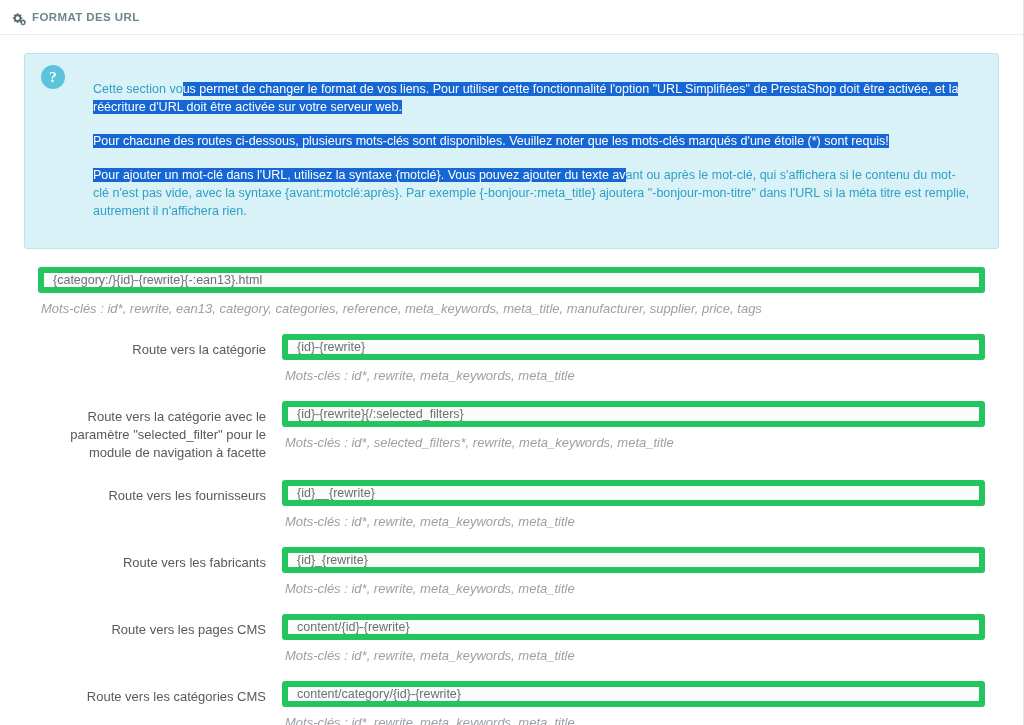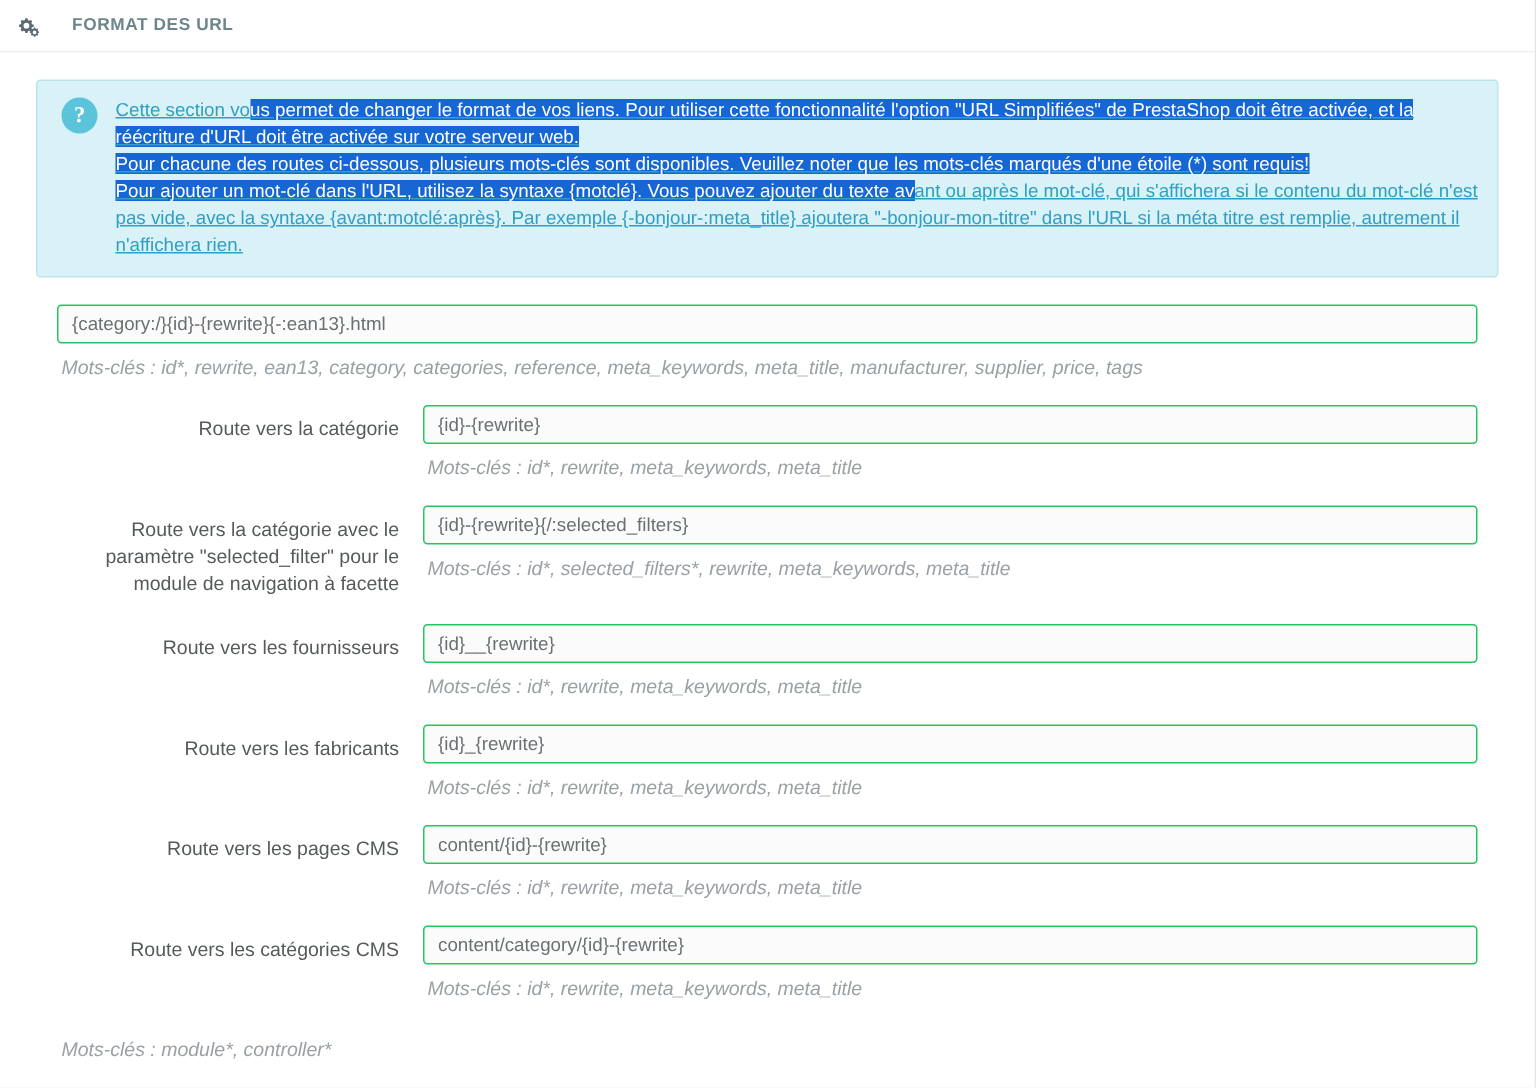--- a/index.html
+++ b/index.html
@@ -43,21 +43,20 @@
     padding: 0 12px;
     font-size: 11.5px;
     font-weight: bold;
     letter-spacing: 0.4px;
     color: #6c868e;
     background: #ffffff;
     border-bottom: 1px solid #e9edf0;
     display: flex;
     align-items: center;
     box-sizing: border-box;
-    gap: 16px;
   }
   .panel-heading .cogs-icon {
     display: inline-block;
     width: 14px;
     height: 14px;
     margin-right: 6px;
     position: relative;
     top: 0px;
     flex: 0 0 auto;
   }
@@ -93,22 +92,21 @@
     border-radius: 50%;
     background: #5bc4db;
     color: #ffffff;
     font-weight: bold;
     font-size: 15px;
     line-height: 24px;
     text-align: center;
     font-family: "Liberation Serif", serif;
   }
   .alert-info p {
-    margin: 0;
-    text-decoration: underline;
+    margin: 16px;
   }
   .sel {
     background: #1667d4;
     color: #ffffff;
   }
 
   
   .form-wrap {
     padding: 18px 18px 0 18px;
   }
@@ -135,21 +133,21 @@
   }
   .form-control {
     display: block;
     width: 100%;
     height: 26px;
     padding: 3px 9px;
     font-size: 12.5px;
     font-family: "Liberation Sans", sans-serif;
     color: #6b7073;
     background-color: #fbfbfc;
-    border: 1px solid #22c55e;
+    border: 6px solid #22c55e;
     border-radius: 3px;
     box-sizing: border-box;
     outline: none;
   }
   .help-block {
     margin: 8px 0 0 0;
     padding-left: 3px;
     font-size: 13px;
     font-style: italic;
     color: #9aa1a6;

